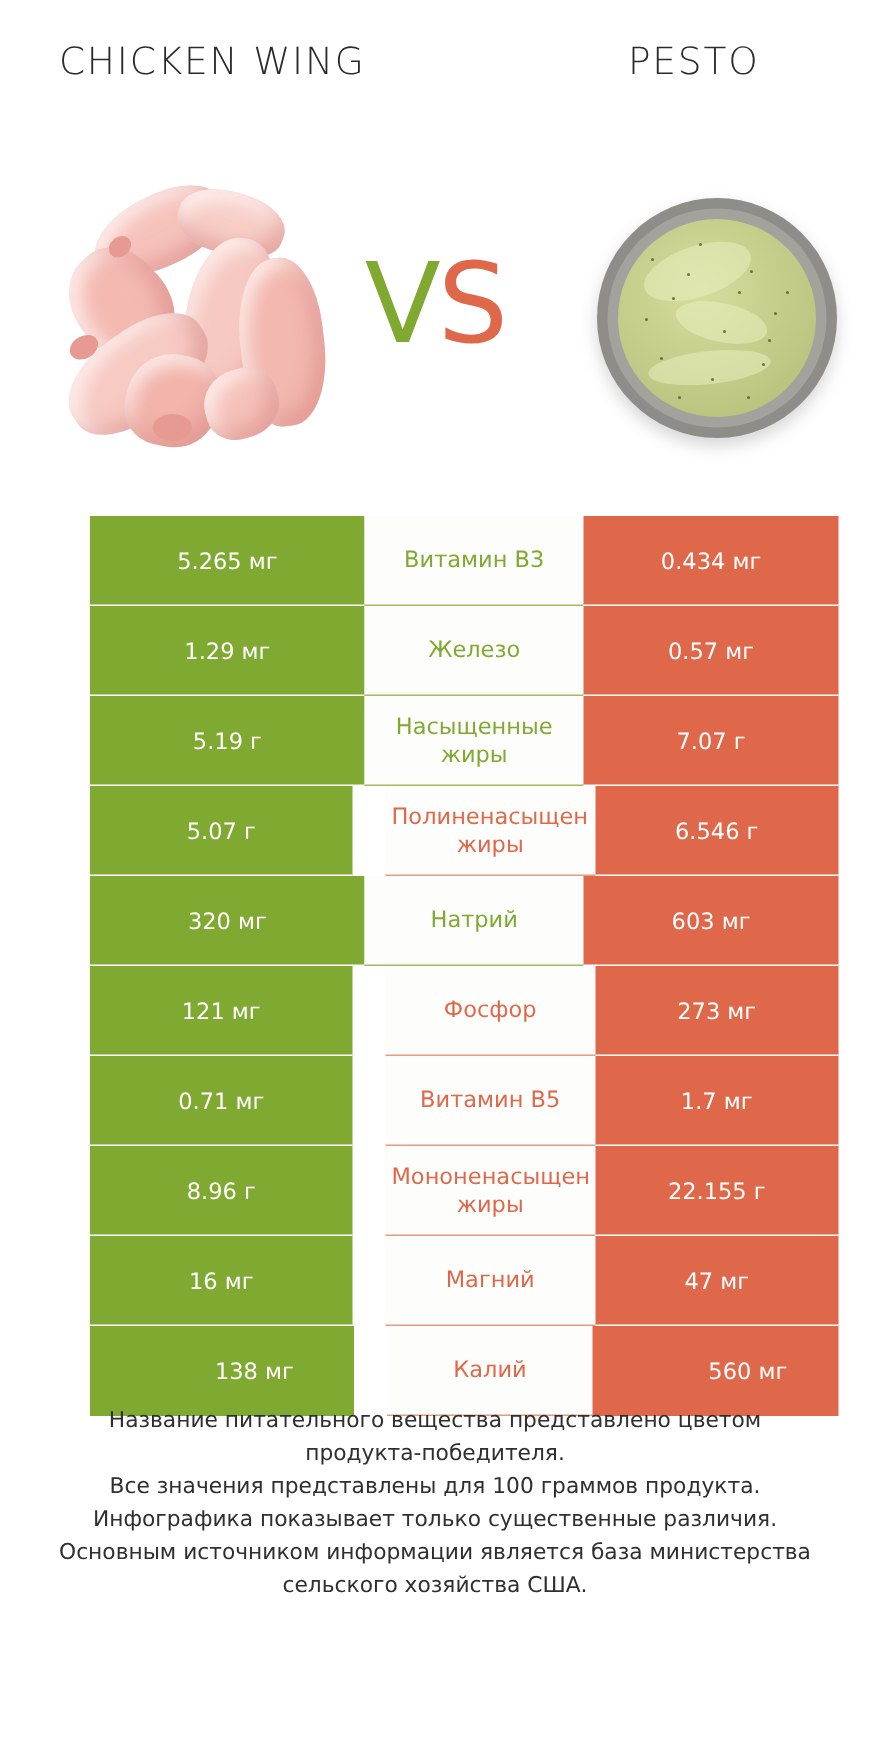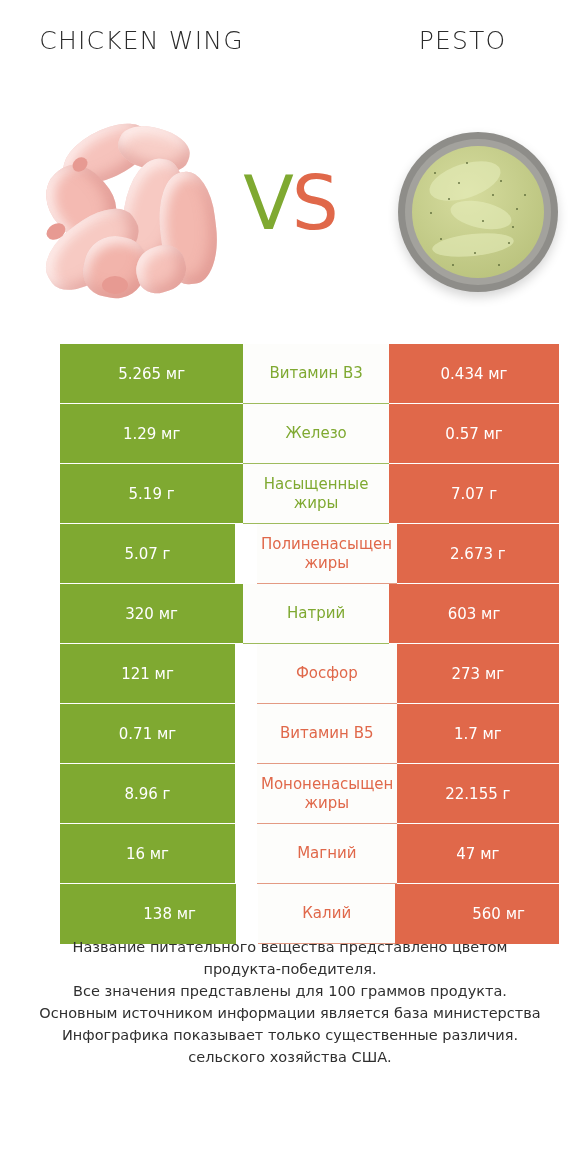--- a/index.html
+++ b/index.html
@@ -279,21 +279,21 @@
       <div class="cell cell-mid">
         <div class="mid-inner">Насыщенные жиры</div>
       </div>
       <div class="cell cell-right">7.07 г</div>
     </div>
     <div class="row win-orange">
       <div class="cell cell-left">5.07 г</div>
       <div class="cell cell-mid">
         <div class="mid-inner">Полиненасыщенные жиры</div>
       </div>
-      <div class="cell cell-right">2.673 г</div>
+      <div class="cell cell-right">6.546 г</div>
     </div>
     <div class="row win-green">
       <div class="cell cell-left">320 мг</div>
       <div class="cell cell-mid">
         <div class="mid-inner">Натрий</div>
       </div>
       <div class="cell cell-right">603 мг</div>
     </div>
     <div class="row win-orange">
       <div class="cell cell-left">121 мг</div>
@@ -329,16 +329,16 @@
         <div class="mid-inner">Калий</div>
       </div>
       <div class="cell cell-right">560 мг</div>
     </div>
   </div>
 
 <div class="footer">
     <div>Название питательного вещества представлено цветом</div>
     <div>продукта-победителя.</div>
     <div>Все значения представлены для 100 граммов продукта.</div>
+    <div>Инфографика показывает только существенные различия.</div>
     <div>Основным источником информации является база министерства</div>
-    <div>Инфографика показывает только существенные различия.</div>
     <div>сельского хозяйства США.</div>
   </div>
 
 </body></html>

